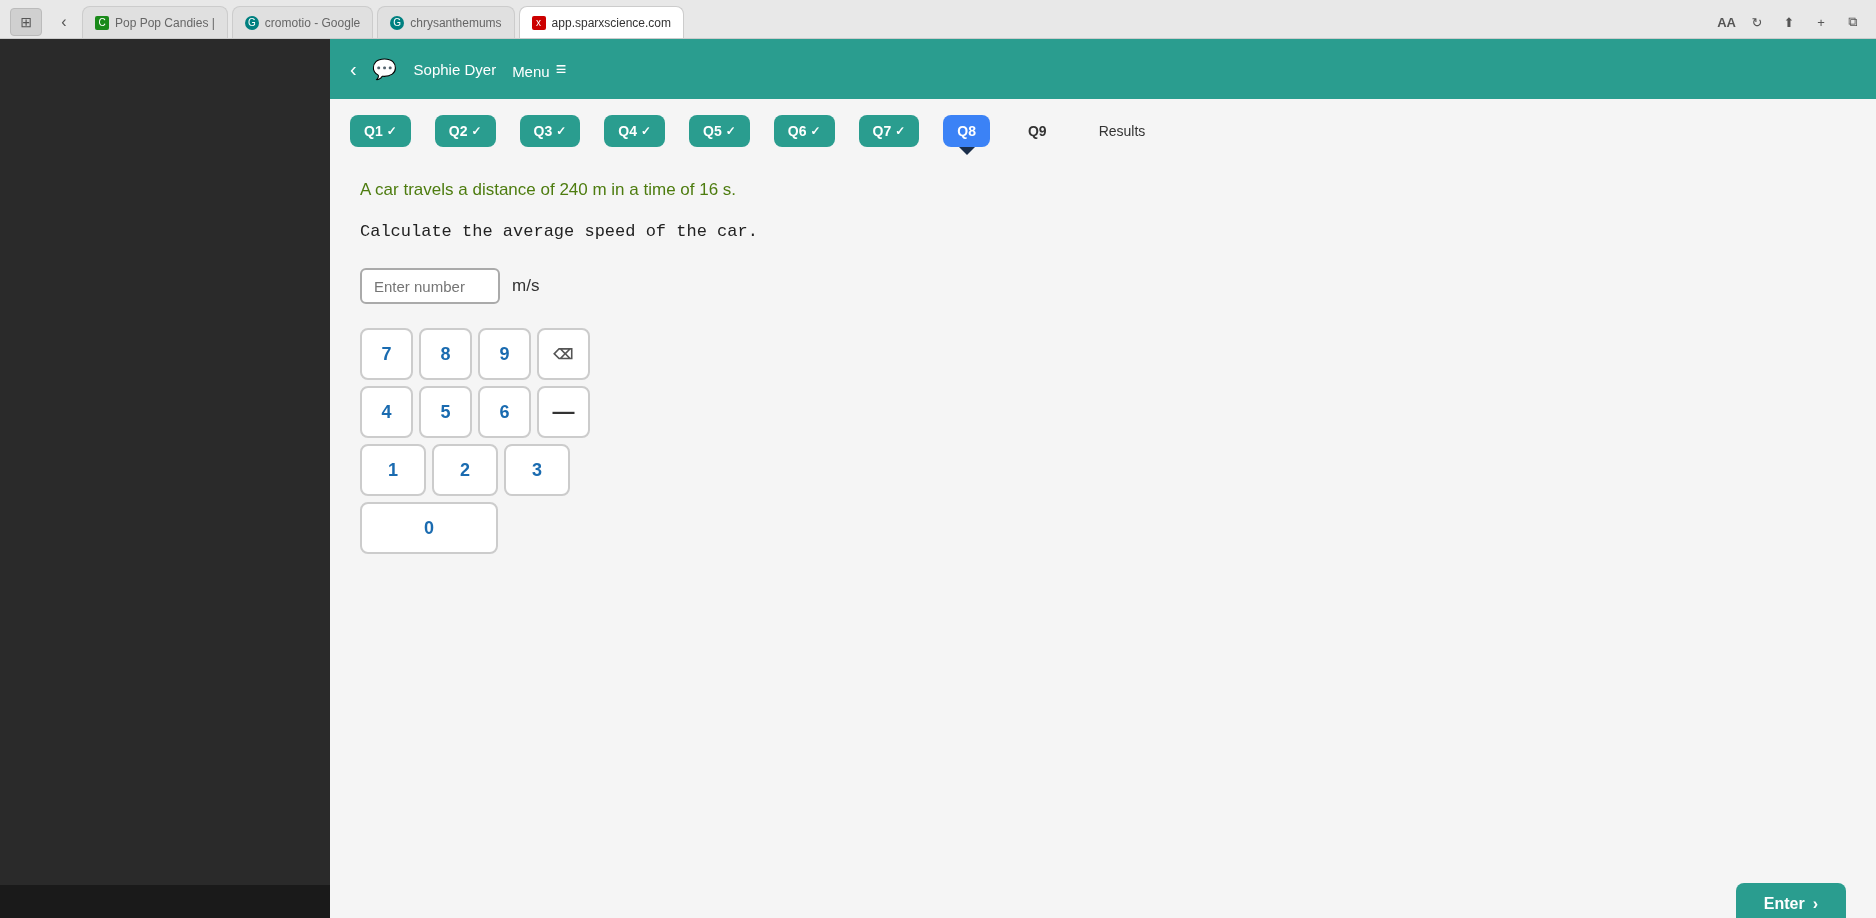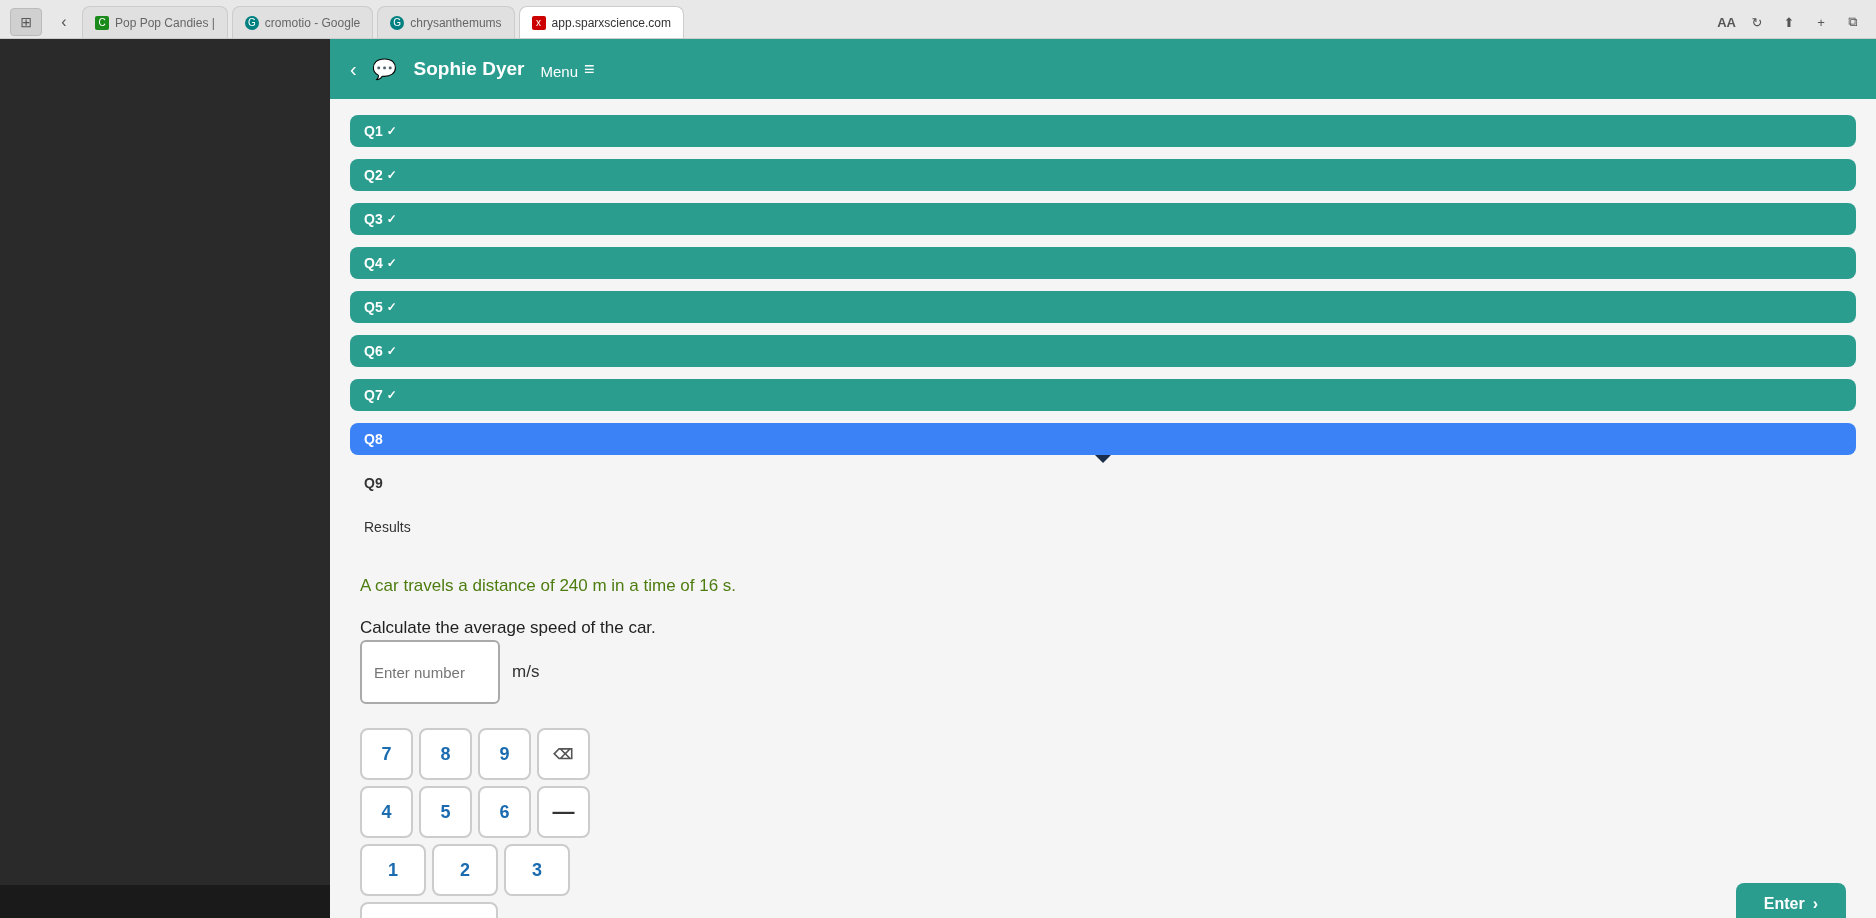--- a/index.html
+++ b/index.html
@@ -104,35 +104,34 @@
       color: white;
       flex: 1;
     }
     .app-header-right {
       display: flex; align-items: center; gap: 16px;
     }
     .chat-icon {
       color: white; font-size: 20px; cursor: pointer;
     }
     .user-name {
-      color: white; font-size: 19px; font-weight: 700;
+      color: white; font-size: 15px; font-weight: 400;
     }
     .menu-btn {
       color: white; font-size: 15px; cursor: pointer;
       display: flex; align-items: flex-end; gap: 6px;
     }
     .hamburger { font-size: 18px; }
 
     
     .question-nav {
       padding: 16px 20px 0;
       display: flex;
-      gap: 12px;
+      gap: 24px;
       background: #f5f5f5;
-      flex-direction: column;
     }
     .q-btn {
       padding: 8px 14px;
       border-radius: 8px;
       border: none;
       font-size: 14px;
       font-weight: 600;
       cursor: pointer;
       display: flex; align-items: center; gap: 4px;
     }
@@ -173,31 +172,33 @@
     }
     .question-text {
       font-size: 17px;
       color: #4d7c0f;
       margin-bottom: 16px;
       line-height: 1.5;
     }
     .question-sub {
       font-size: 17px;
       color: #222;
+      margin-bottom: 24px;
       line-height: 1.5;
+      font-family: Liberation Mono, monospace;
     }
     .answer-row {
       display: flex;
       align-items: center;
       gap: 12px;
       margin-bottom: 24px;
     }
     .number-input {
       width: 140px;
-      height: 64px;
+      height: 36px;
       border: 2px solid #aaa;
       border-radius: 6px;
       padding: 4px 12px;
       font-size: 15px;
       color: #999;
       background: white;
       outline: none;
     }
     .unit-label {
       font-size: 17px;

